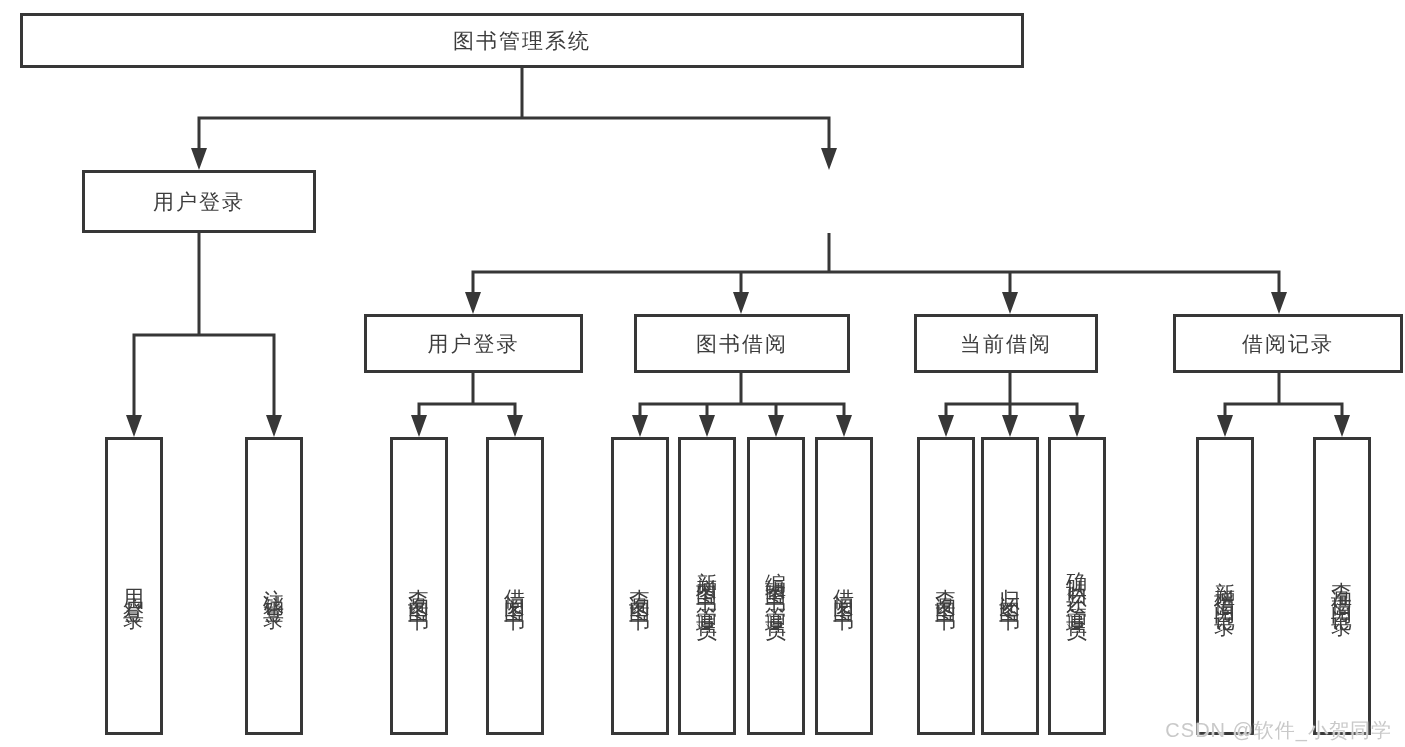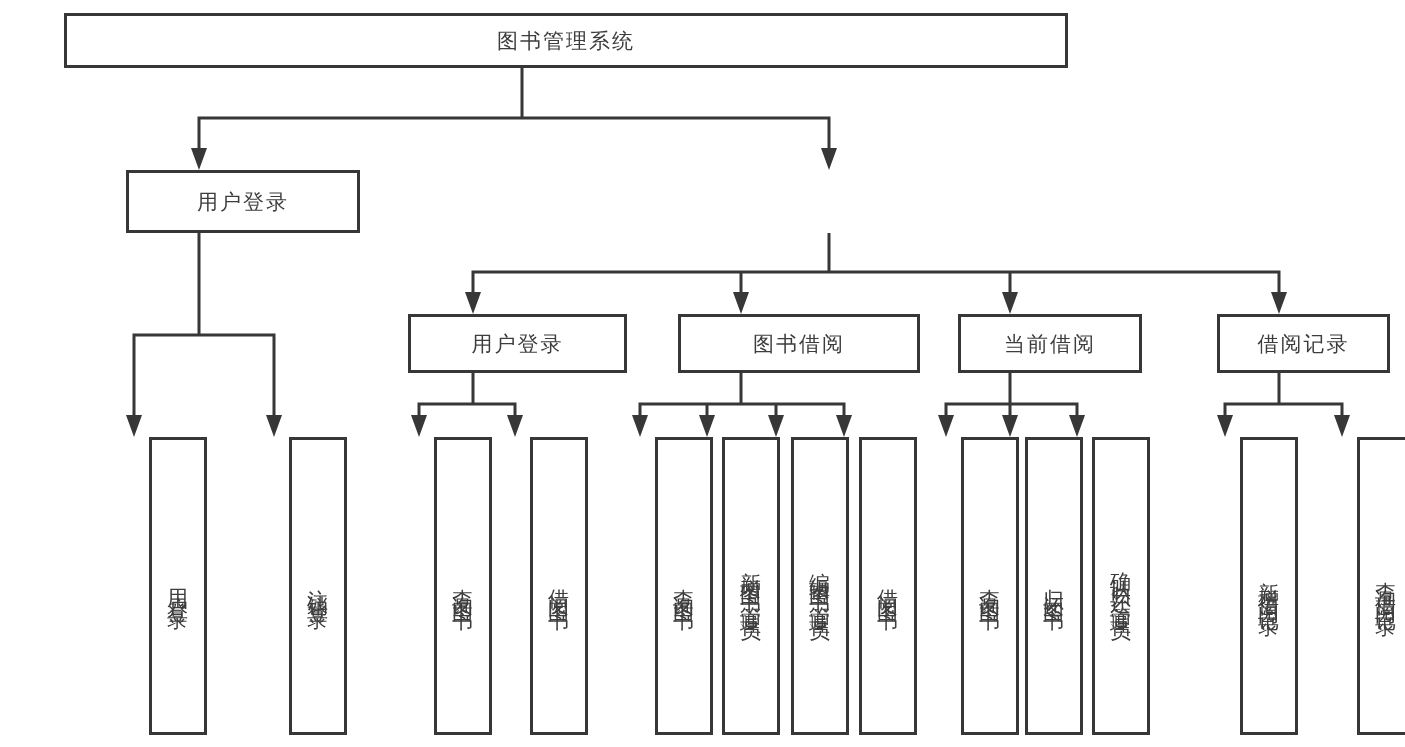--- a/index.html
+++ b/index.html
@@ -16,21 +16,20 @@
     box-sizing: border-box;
     border: 3px solid #373737;
     background: #ffffff;
     color: #3d3d3d;
     display: flex;
     align-items: center;
     justify-content: center;
     font-size: 21px;
     letter-spacing: 2px;
     z-index: 2;
-    margin-left: 44px;
   }
   .leaf {
     writing-mode: vertical-rl;
     text-orientation: mixed;
     letter-spacing: 7px;
     line-height: 1;
     font-size: 21px;
     width: 58px;
     top: 437px;
     height: 298px;
@@ -76,36 +75,37 @@
       M938 415 L954 415 L946 437 Z  M1002 415 L1018 415 L1010 437 Z
       M1069 415 L1085 415 L1077 437 Z
       M1217 415 L1233 415 L1225 437 Z  M1334 415 L1350 415 L1342 437 Z"></path>
   </svg>
 
   <div class="node" style="left:20px; top:13px; width:1004px; height:55px;">图书管理系统</div>
 
   <div class="node" style="left:82px; top:170px; width:234px; height:63px;">用户登录</div>
 
   <div class="node hdr" style="left:364px; width:219px;">用户登录</div>
-  <div class="node hdr" style="left:634px; width:242px;">图书借阅</div>
+  <div class="node hdr" style="left:634px; width:216px;">图书借阅</div>
   <div class="node hdr" style="left:914px; width:184px;">当前借阅</div>
-  <div class="node hdr" style="left:1173px; width:173px;">借阅记录</div>
+  <div class="node hdr" style="left:1173px; width:230px;">借阅记录</div>
 
   <div class="node leaf" style="left:105px;">用户登录</div>
   <div class="node leaf" style="left:245px;">注销登录</div>
 
   <div class="node leaf" style="left:390px;">查询图书</div>
   <div class="node leaf" style="left:486px;">借阅图书</div>
 
   <div class="node leaf" style="left:611px;">查询图书</div>
   <div class="node leaf" style="left:678px;">新增图书（管理员）</div>
   <div class="node leaf" style="left:747px;">编辑图书（管理员）</div>
   <div class="node leaf" style="left:815px;">借阅图书</div>
 
   <div class="node leaf" style="left:917px;">查询图书</div>
   <div class="node leaf" style="left:981px;">归还图书</div>
   <div class="node leaf" style="left:1048px;">确认归还（管理员）</div>
 
   <div class="node leaf" style="left:1196px;">新增借阅记录</div>
   <div class="node leaf" style="left:1313px;">查询借阅记录</div>
 
+  <div class="watermark">CSDN @软件_小贺同学</div>
 
 </div>
 
 </body></html>

